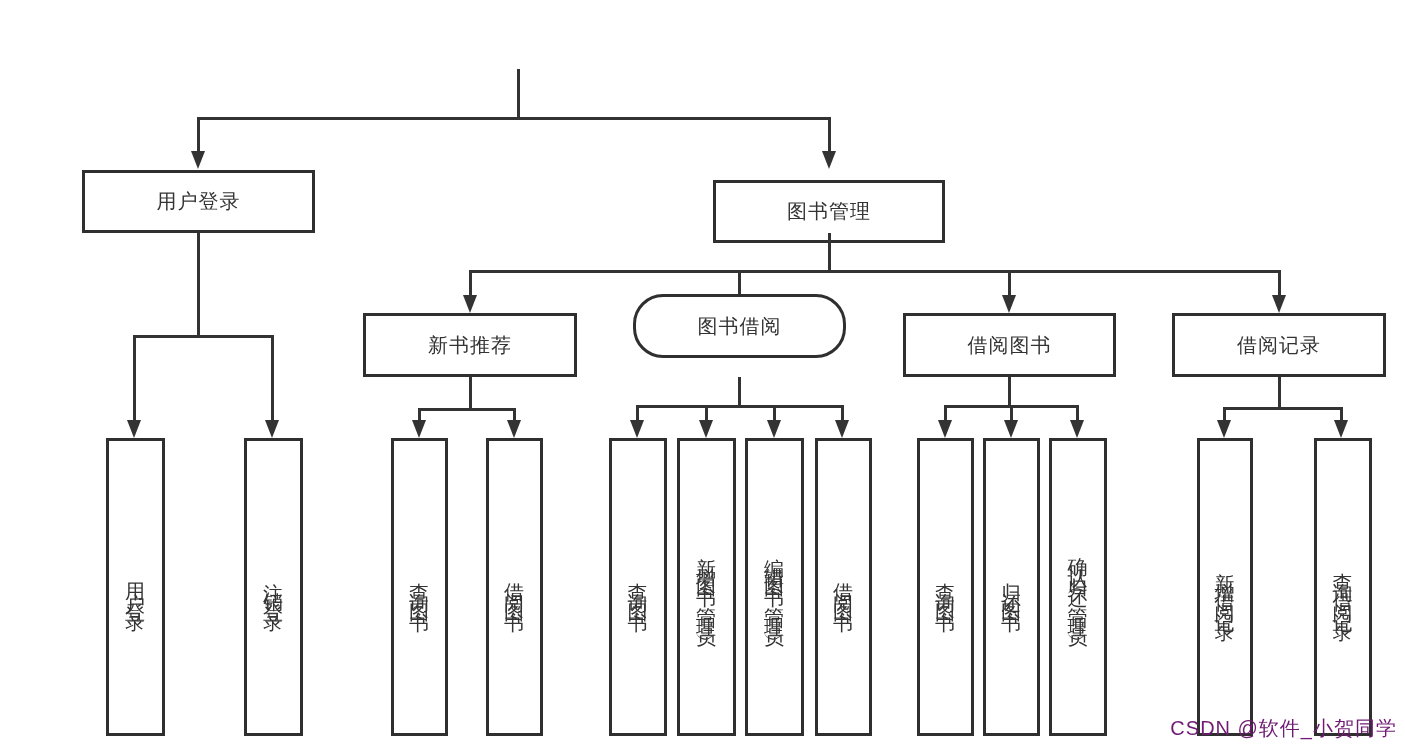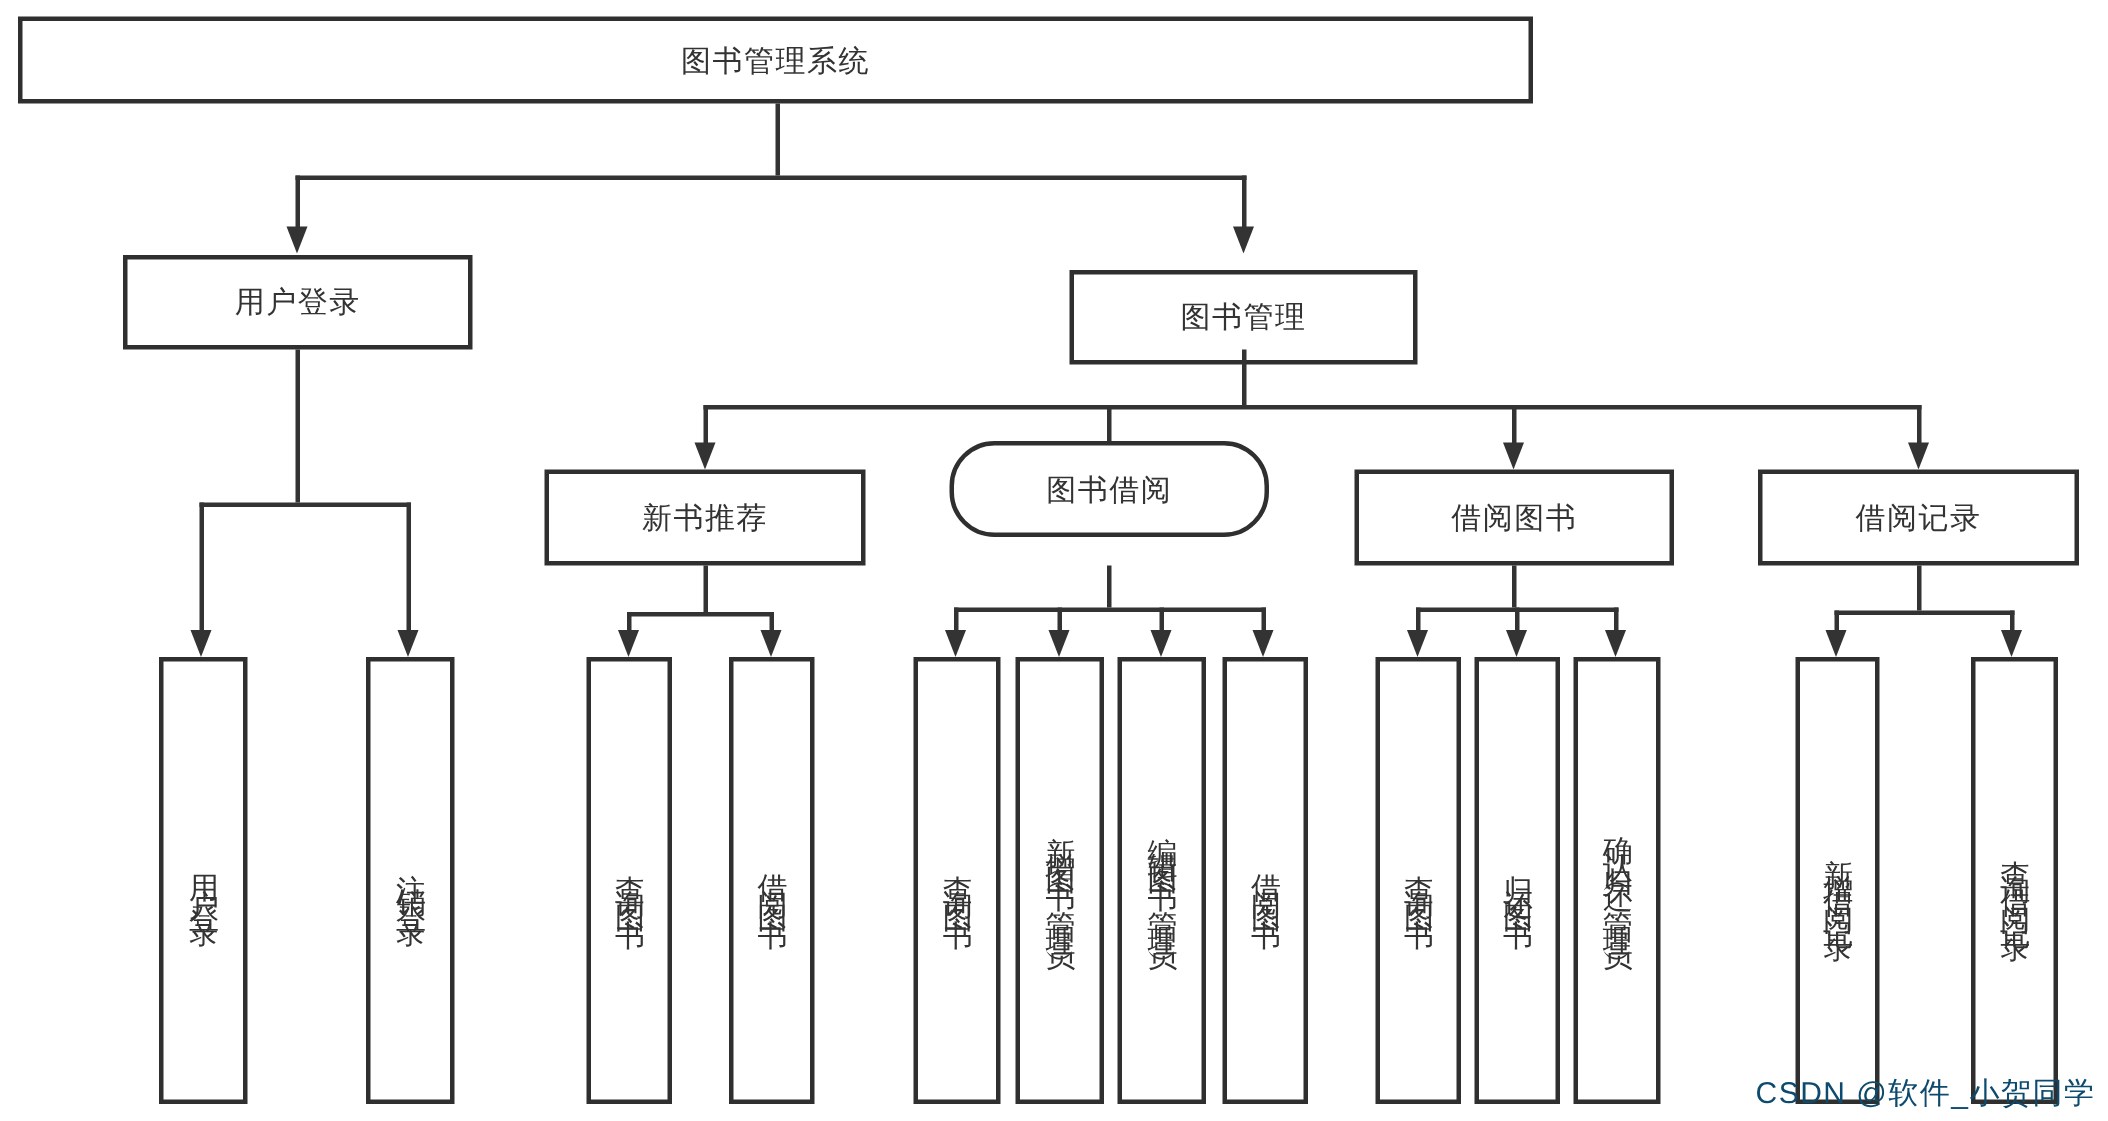--- a/index.html
+++ b/index.html
@@ -45,33 +45,30 @@
     width: 0; height: 0;
     border-left: 7px solid transparent;
     border-right: 7px solid transparent;
     border-top: 18px solid #333333;
   }
   .watermark {
     position: absolute;
     right: 8px;
     bottom: 5px;
     font-size: 20px;
-    color: #0c4a6e;
+    color: #701a75;
     letter-spacing: 1px;
     white-space: nowrap;
   }
 </style>
 </head>
 <body>
 
 <div class="canvas">
 
-  <div class="node" style="left:12px; top:11px; width:1010px; height:58px;">
-    <span>图书管理系统</span>
-  </div>
 
   <div class="vline" style="left:517px; top:69px; height:48px;"></div>
   <div class="hline" style="left:197px; top:117px; width:634px;"></div>
   <div class="vline" style="left:197px; top:117px; height:35px;"></div>
   <div class="arrow" style="left:191px; top:151px;"></div>
   <div class="vline" style="left:828px; top:117px; height:35px;"></div>
   <div class="arrow" style="left:822px; top:151px;"></div>
 
   <div class="node" style="left:82px; top:170px; width:233px; height:63px;">
     <span>用户登录</span>

